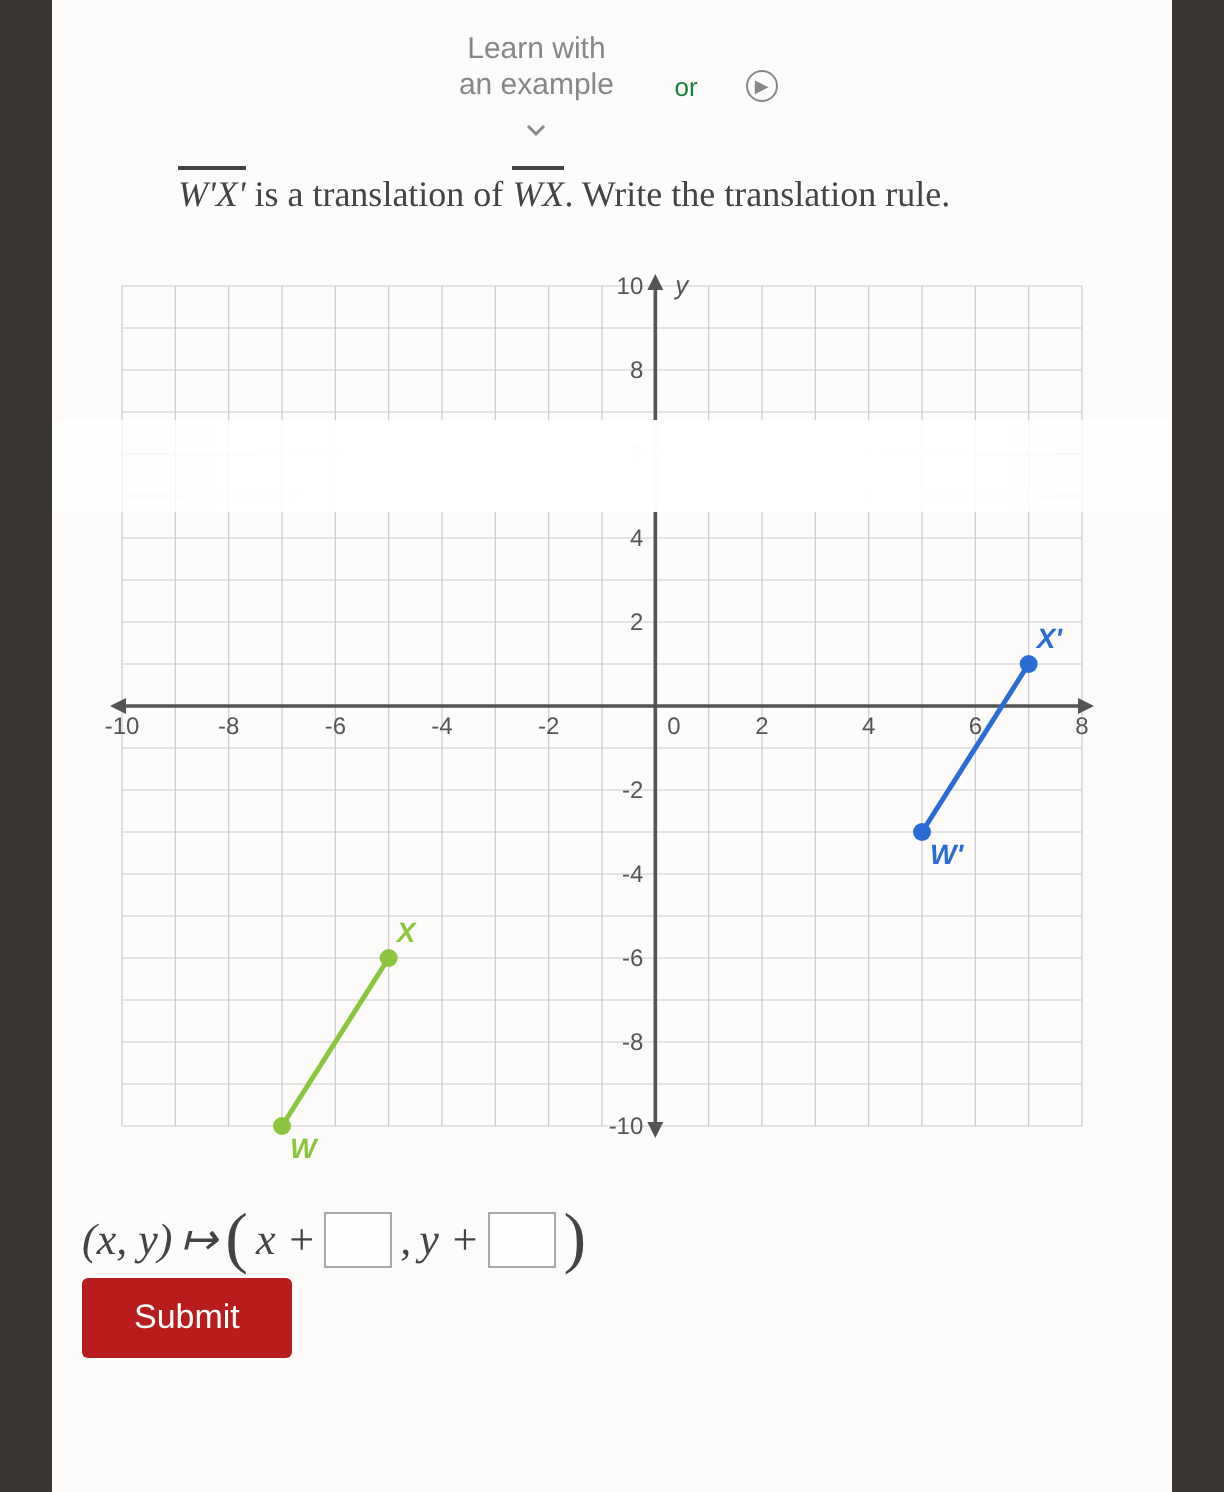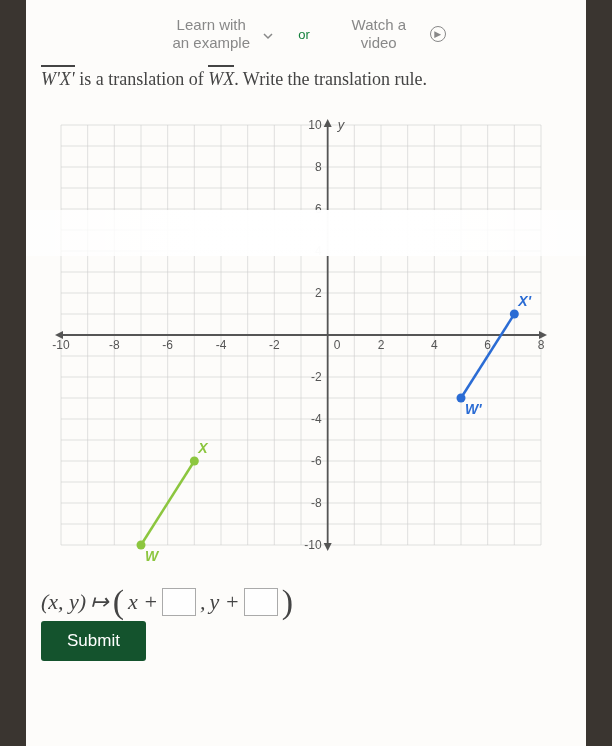--- a/index.html
+++ b/index.html
@@ -30,20 +30,21 @@
       color: #888;
       font-size: 15px;
     }
     .top-option {
       display: flex;
       align-items: center;
       gap: 6px;
       text-align: center;
       line-height: 1.2;
       cursor: pointer;
+      flex-direction: column;
     }
     .top-option .text { width: 90px; }
     .chevron-down {
       width: 12px; height: 12px;
       display: inline-block;
     }
     .play-circle {
       width: 16px; height: 16px;
       border: 1.5px solid #888;
       border-radius: 50%;
@@ -52,20 +53,21 @@
       justify-content: center;
       font-size: 9px;
     }
     .or-text { font-size: 13px; color: #15803d; }
     .question {
       font-size: 18px;
       color: #444;
       margin-bottom: 12px;
       line-height: 1.5;
       font-family: Georgia, serif;
+      margin-left: 48px;
     }
     .overline {
       position: relative;
       display: inline-block;
     }
     .overline::before {
       content: "";
       position: absolute;
       top: -1px; left: 0; right: 0;
       height: 1.5px;
@@ -97,21 +99,21 @@
     }
     .paren { font-size: 34px; font-style: normal; }
     .ans-input {
       width: 34px; height: 28px;
       border: 1px solid #aaa;
       background: #fefefe;
       text-align: center;
       font-size: 16px;
     }
     .submit-btn {
-      background: #14532d;
+      background: #b91c1c;
       color: #fff;
       border: none;
       padding: 10px 26px;
       font-size: 17px;
       border-radius: 3px;
       cursor: pointer;
     }
   </style>
 </head>
 <body>
@@ -122,21 +124,20 @@
     <div class="top-option">
       <span class="text">Learn with an example</span>
       <span class="chevron-down">
         <svg viewBox="0 0 12 12">
             <path d="M2 4 L6 8 L10 4" fill="none" stroke="#888" stroke-width="1.5"></path>
           </svg>
       </span>
     </div>
     <span class="or-text">or</span>
     <div class="top-option">
-      <span class="text">Watch a video</span>
       <span class="play-circle">▶</span>
     </div>
   </div>
 
   <div class="question">
     <span class="overline" style="font-style:italic">W'X'</span><span> is a translation of </span><span class="overline" style="font-style:italic">WX</span><span>. Write the translation rule.</span>
   </div>
 
   <div class="graph-container">
     <svg class="graph-svg" id="graph-svg" viewBox="0 0 520 460">

